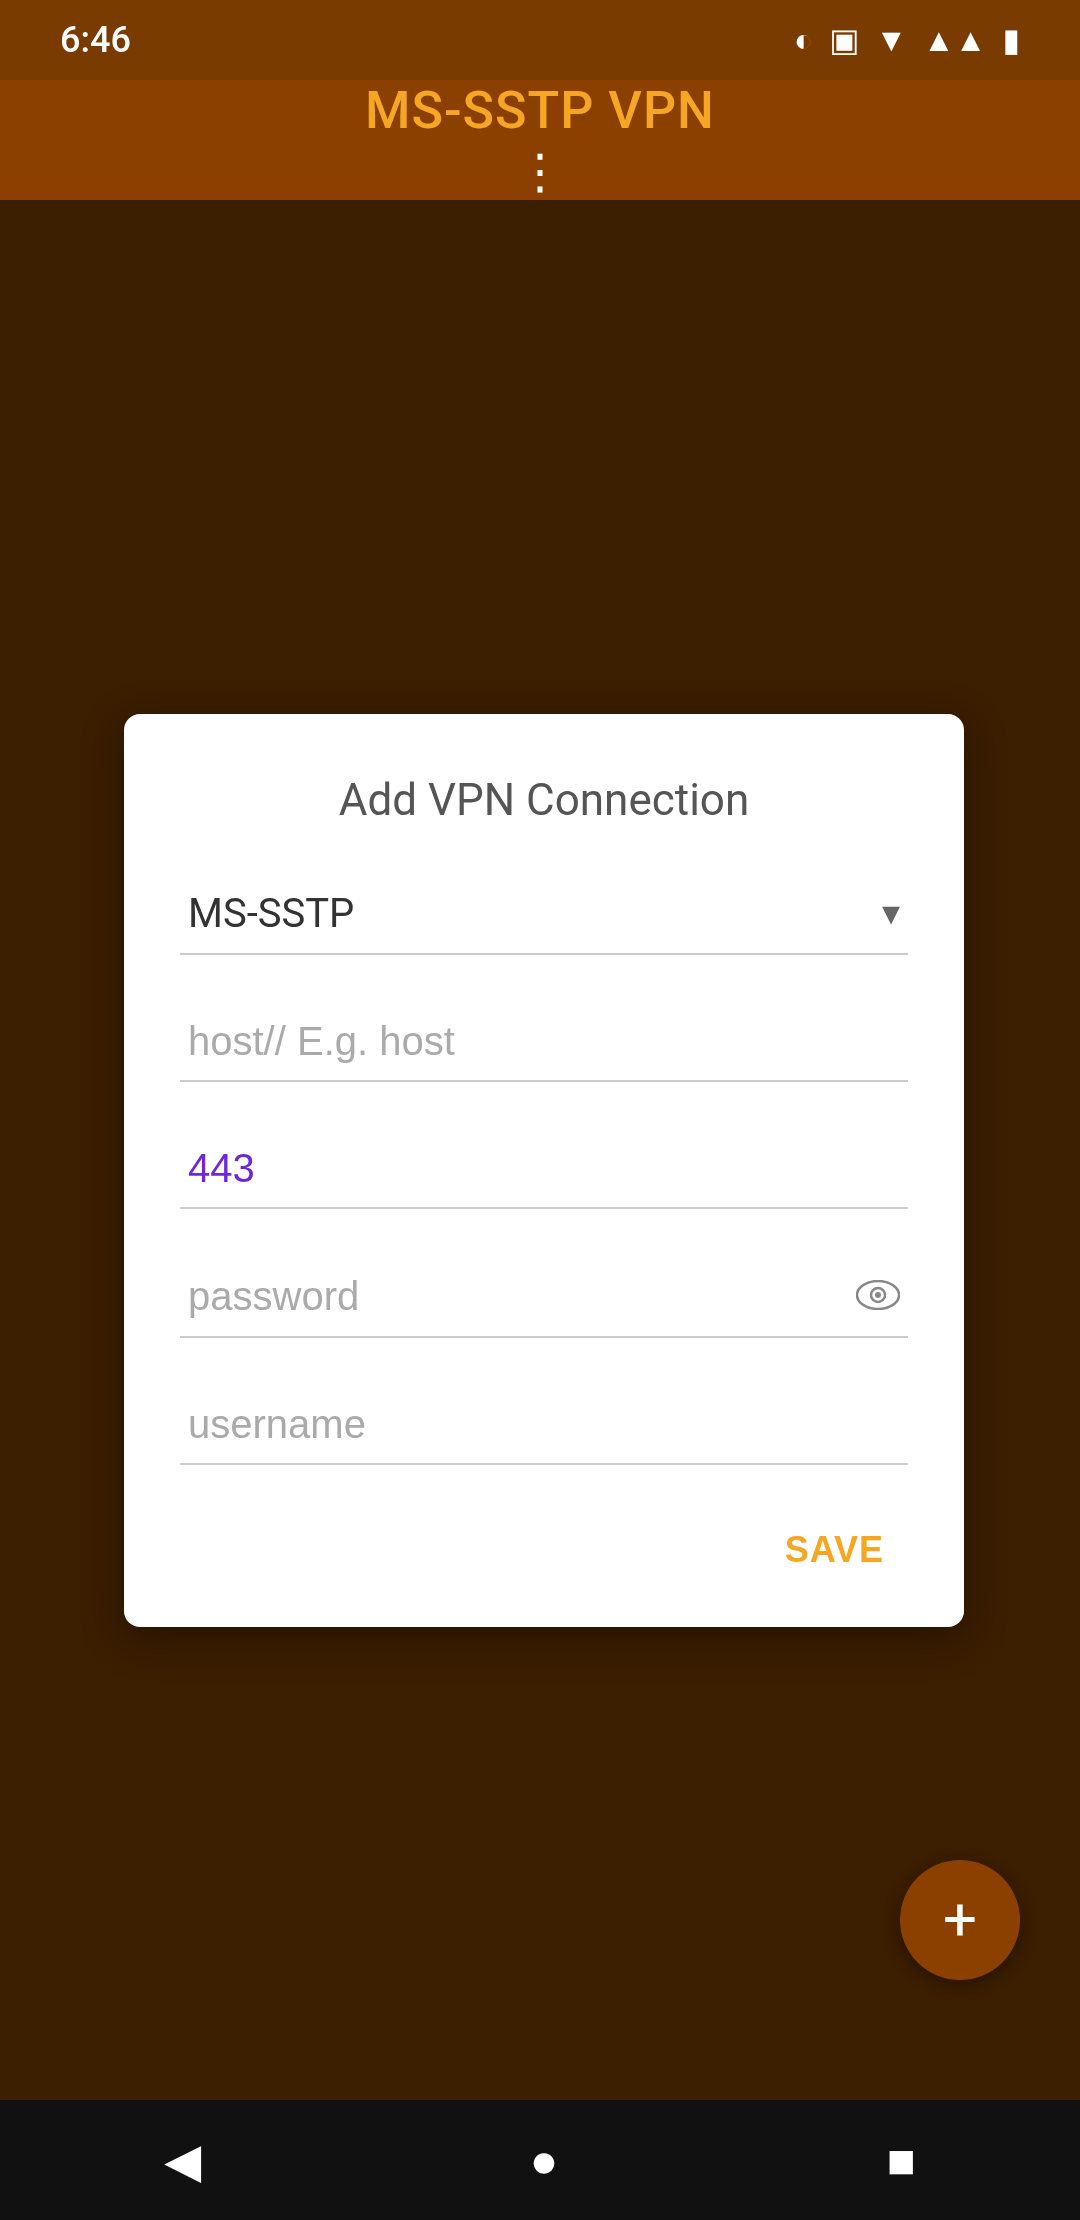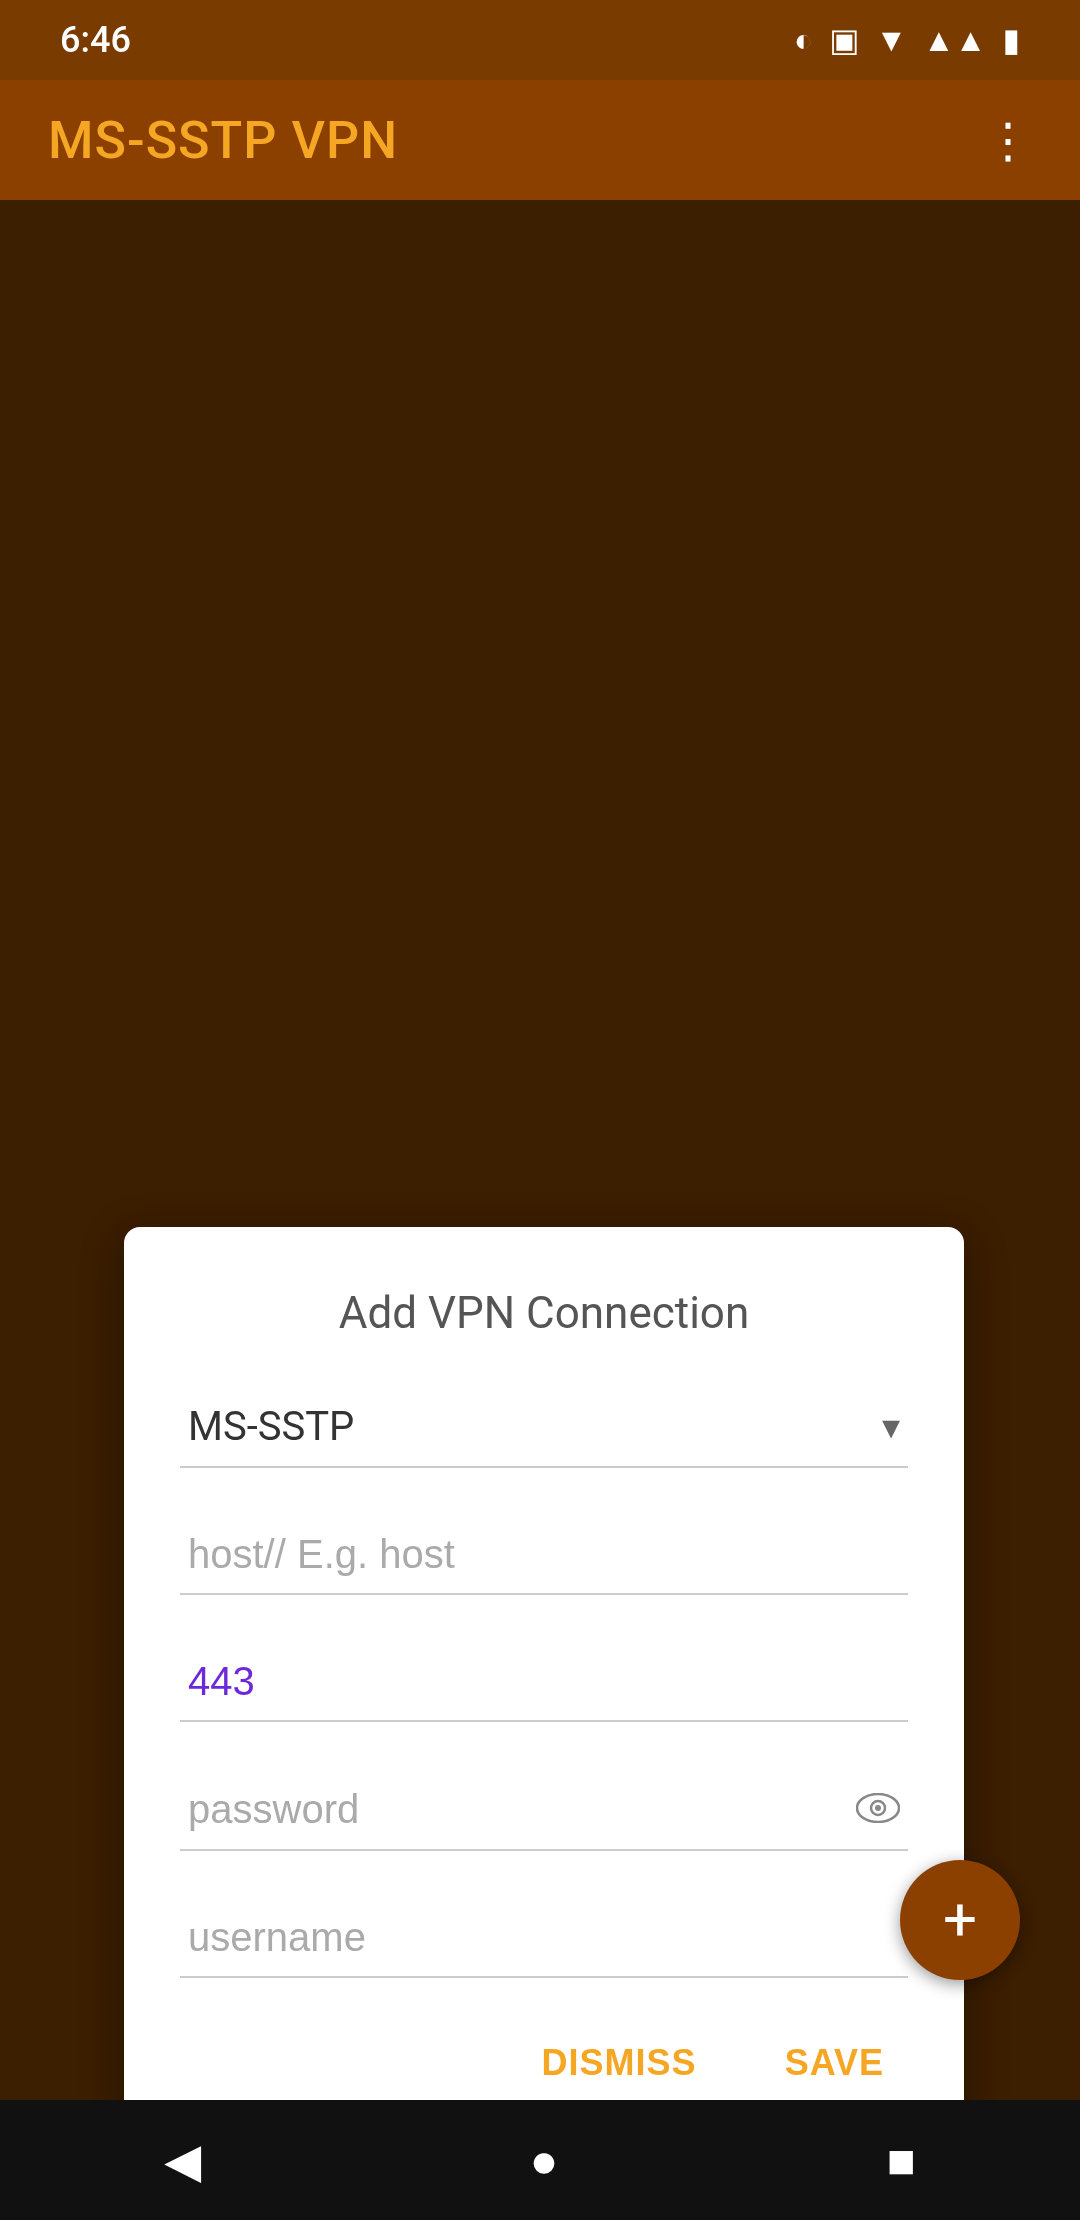--- a/index.html
+++ b/index.html
@@ -41,20 +41,21 @@
 
     
     .app-bar {
       width: 100%;
       height: 120px;
       background: #8b4000;
       display: flex;
       align-items: center;
       justify-content: space-between;
       padding: 0 48px;
+      flex-direction: column;
     }
     .app-title {
       color: #f5a623;
       font-size: 52px;
       font-weight: 500;
       letter-spacing: 1px;
     }
     .more-icon {
       color: #fff;
       font-size: 48px;
@@ -69,21 +70,21 @@
     }
 
     
     .dialog-overlay {
       position: absolute;
       top: 0;
       left: 0;
       right: 0;
       bottom: 0;
       display: flex;
-      align-items: flex-end;
+      align-items: center;
       justify-content: center;
       margin-left: 8px;
     }
 
     .dialog {
       background: #fff;
       border-radius: 16px;
       width: 840px;
       padding: 60px 56px 40px;
       box-shadow: 0 10px 40px rgba(0,0,0,0.4);
@@ -249,21 +250,20 @@
             <circle cx="22" cy="15" r="3" fill="#888"></circle>
           </svg>
         </span>
       </div>
 
       <div class="input-container">
         <input class="input-field" type="text" placeholder="username" style="">
       </div>
 
       <div class="dialog-buttons">
-        <button class="btn-text">DISMISS</button>
         <button class="btn-text">SAVE</button>
       </div>
 
     </div>
   </div>
 
   <div class="fab">
     <span class="fab-icon">+</span>
   </div>
 

